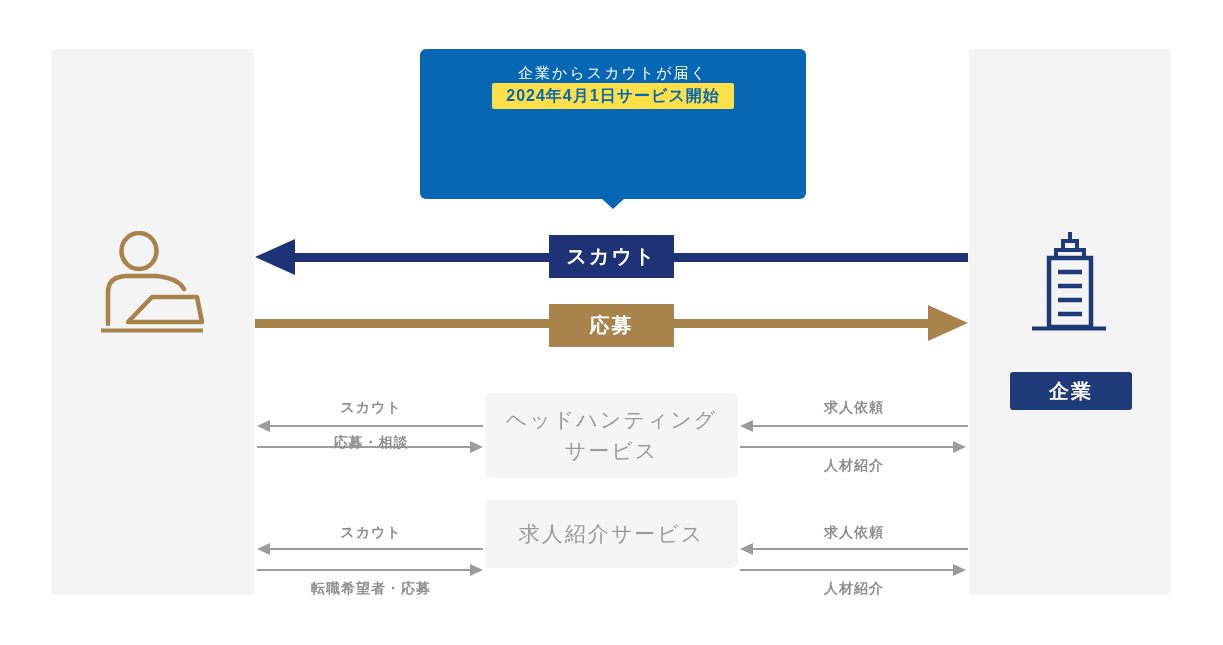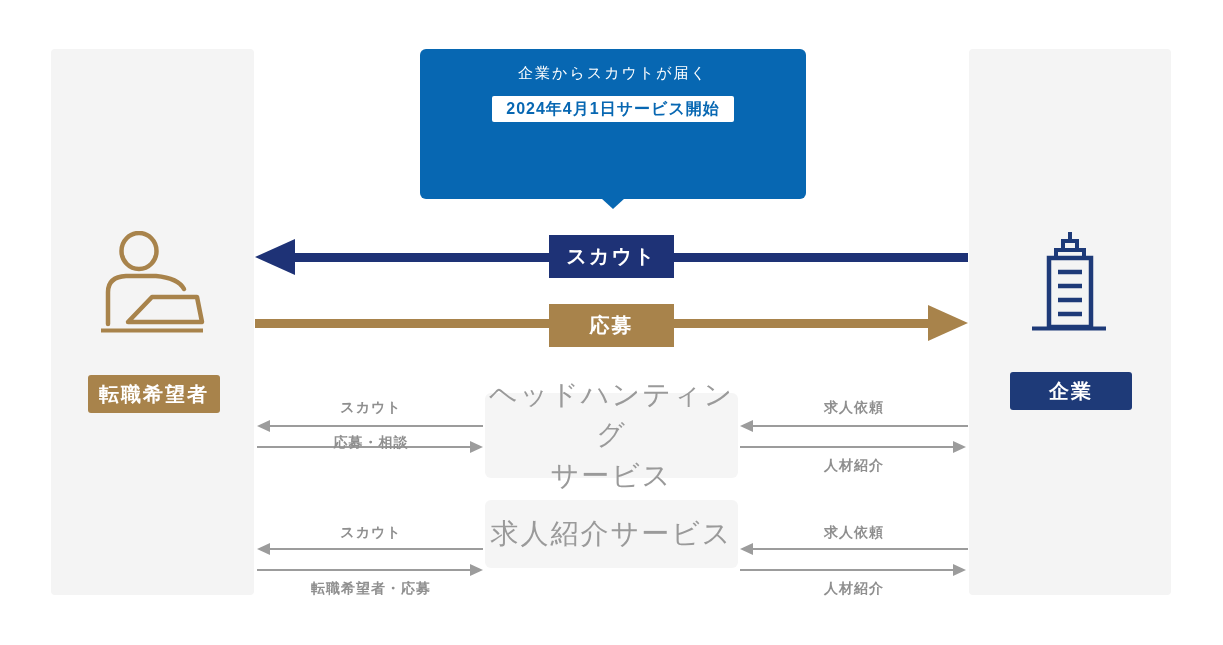--- a/index.html
+++ b/index.html
@@ -9,21 +9,21 @@
   
   .panel{position:absolute;top:49px;height:546px;background:#f4f4f4;border-radius:4px;}
   .panel.left{left:51px;width:203px;}
   .panel.right{left:969px;width:202px;}
 
   
   .callout{position:absolute;left:420px;top:49px;width:386px;height:150px;background:#0767b2;border-radius:6px;
            display:flex;flex-direction:column;align-items:center;box-sizing:border-box;padding-top:14px;}
   .callout .subtitle{color:#ffffff;font-size:15px;font-weight:normal;letter-spacing:2px;line-height:20px;}
   .callout .title{color:#ffffff;font-size:30px;font-weight:bold;letter-spacing:3px;margin-top:8px;line-height:34px;}
-  .callout .date-badge{margin-top:13px;background:#ffffff;color:#0767b2;font-size:16px;font-weight:bold;
+  .callout .date-badge{background:#fde047;color:#0767b2;font-size:16px;font-weight:bold;
                        letter-spacing:1px;padding:3px 14px;border-radius:2px;line-height:20px;}
   .callout-pointer{position:absolute;left:601px;top:198px;width:0;height:0;
                    border-left:12px solid transparent;border-right:12px solid transparent;border-top:11px solid #0767b2;}
 
   
   .actor-badge{position:absolute;display:flex;align-items:center;justify-content:center;
                color:#fff;font-weight:bold;font-size:20px;letter-spacing:2px;border-radius:3px;}
   .badge-jobseeker{left:88px;top:375px;width:132px;height:38px;background:#a8834b;}
   .badge-company{left:1010px;top:372px;width:122px;height:38px;background:#1e3a78;}
 
@@ -37,21 +37,21 @@
   .gold-shaft{left:255px;top:319px;width:675px;height:9px;background:#a8834b;}
   .gold-head{position:absolute;left:928px;top:305px;width:0;height:0;
              border-top:18px solid transparent;border-bottom:18px solid transparent;border-left:40px solid #a8834b;}
   .flow-label{position:absolute;left:549px;width:125px;height:43px;display:flex;align-items:center;justify-content:center;
               color:#fff;font-size:20px;font-weight:bold;letter-spacing:2px;}
   .flow-label.scout{top:235px;background:#1e3276;}
   .flow-label.apply{top:304px;background:#a8834b;}
 
   
   .service-box{position:absolute;left:485px;width:253px;background:#f5f5f5;border-radius:6px;
-               display:flex;align-items:center;justify-content:center;color:#9a9a9a;font-size:28px;
+               display:flex;align-items:center;justify-content:center;color:#9a9a9a;font-size:21px;
                letter-spacing:2px;text-align:center;white-space:pre-line;line-height:1.45;font-weight:500;}
   .service-box.row1{top:393px;height:85px;}
   .service-box.row2{top:500px;height:68px;}
 
   
   .g-shaft{position:absolute;height:2px;background:#9c9c9c;}
   .g-head-l{position:absolute;width:0;height:0;border-top:6px solid transparent;border-bottom:6px solid transparent;
             border-right:13px solid #9c9c9c;}
   .g-head-r{position:absolute;width:0;height:0;border-top:6px solid transparent;border-bottom:6px solid transparent;
             border-left:13px solid #9c9c9c;}
@@ -74,21 +74,20 @@
   <div class="callout-pointer"></div>
 
   <div class="icon-wrap" style="left:100px;top:231px;width:105px;height:102px;">
     <svg width="105" height="102" viewBox="0 0 105 102" fill="none">
       <ellipse cx="39" cy="20" rx="17.5" ry="18" stroke="#a8834b" stroke-width="4.5"></ellipse>
       <path d="M 8 93 L 8 61 Q 8 46 26 45 L 56 45 Q 78 47 84 58" stroke="#a8834b" stroke-width="4.5" stroke-linecap="round" fill="none"></path>
       <polygon points="52,66 97,66 102,91 28,91" fill="#f4f4f4" stroke="#a8834b" stroke-width="4.5" stroke-linejoin="round"></polygon>
       <line x1="1" y1="99.5" x2="103" y2="99.5" stroke="#a8834b" stroke-width="4"></line>
     </svg>
   </div>
-  <div class="actor-badge badge-jobseeker">転職希望者</div>
 
   <div class="icon-wrap" style="left:1030px;top:231px;width:82px;height:100px;">
     <svg width="82" height="100" viewBox="0 0 82 100" fill="none">
       <line x1="40" y1="1" x2="40" y2="10" stroke="#1e3a78" stroke-width="4"></line>
       <rect x="33" y="10" width="14" height="9" stroke="#1e3a78" stroke-width="4"></rect>
       <rect x="26" y="19" width="28" height="8" stroke="#1e3a78" stroke-width="4"></rect>
       <rect x="19" y="27" width="42" height="69" stroke="#1e3a78" stroke-width="4.5"></rect>
       <line x1="28" y1="41" x2="52" y2="41" stroke="#1e3a78" stroke-width="4.5"></line>
       <line x1="28" y1="55" x2="52" y2="55" stroke="#1e3a78" stroke-width="4.5"></line>
       <line x1="28" y1="69" x2="52" y2="69" stroke="#1e3a78" stroke-width="4.5"></line>

